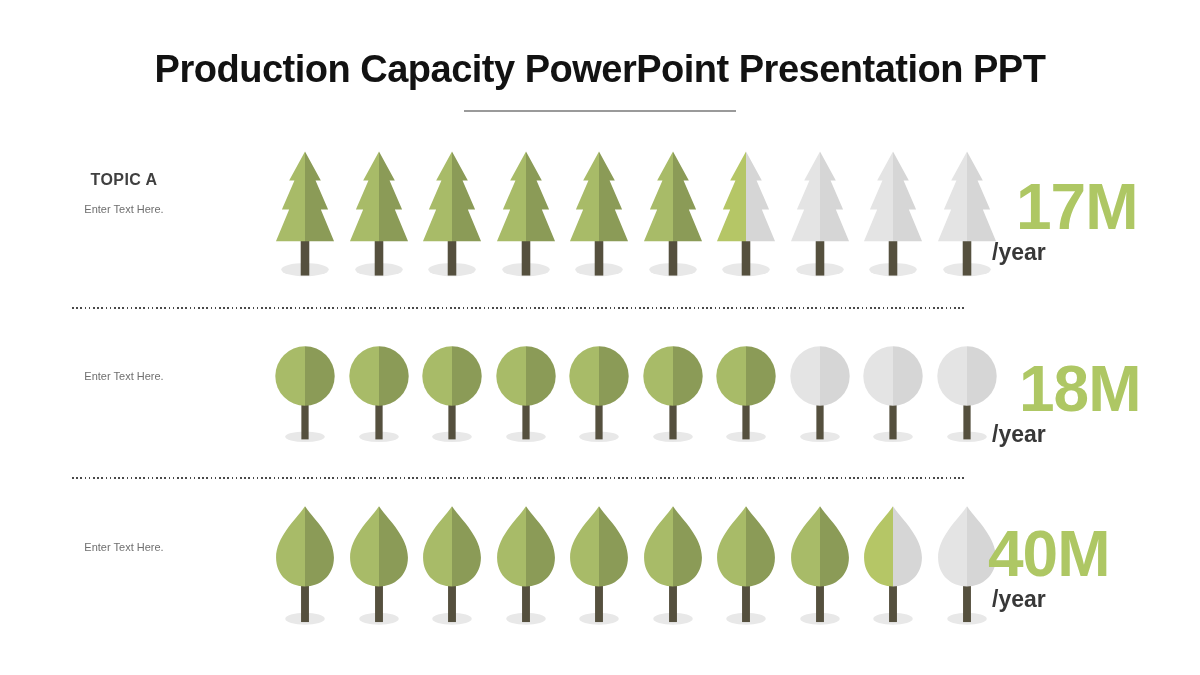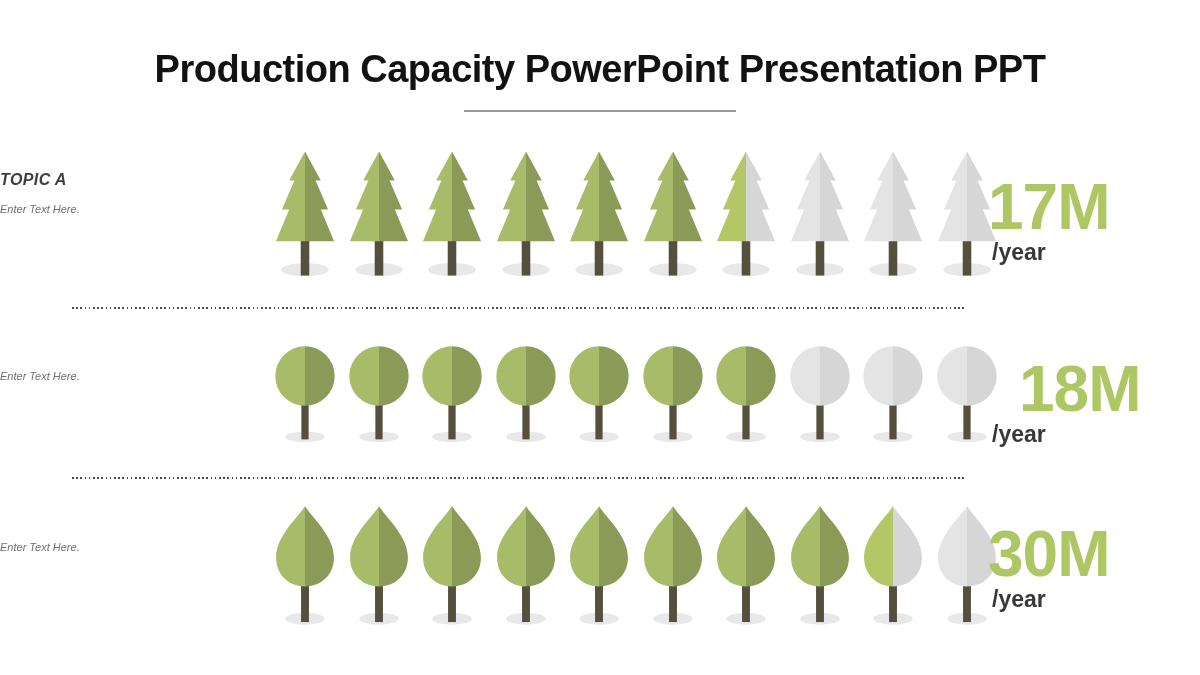--- a/index.html
+++ b/index.html
@@ -24,21 +24,21 @@
     width:272px;height:2px;
     background:#9a9a9a;
     margin:17px auto 0 auto;
   }
   .row{position:absolute;left:0;right:0;}
   .r1{top:130px;height:178px;--label-top:41px;--trees-top:20px;--value-top:45px;}
   .r2{top:308px;height:170px;--label-top:48px;--trees-top:37px;--value-top:49px;}
   .r3{top:478px;height:197px;--label-top:49px;--trees-top:27px;--value-top:44px;}
   .labels{
     position:absolute;left:0;top:var(--label-top);
-    width:248px;text-align:left;font-style:italic;
+    width:248px;text-align:center;
   }
   .topic{
     font-size:16px;font-weight:bold;color:#3f3f3f;letter-spacing:0.4px;
   }
   .subtitle{
     margin-top:14px;font-size:11px;color:#6f6f6f;
   }
   .trees{
     position:absolute;left:272px;top:var(--trees-top);
     width:728px;
@@ -131,21 +131,21 @@
           <path d="M50,2 L74,46 L66,46 L85,90 L74,90 L94,138 L50,138 Z" fill="#d6d6d6"></path>
         </svg>
         <svg width="66" height="127" viewBox="0 0 100 192" xmlns="http://www.w3.org/2000/svg">
           <ellipse cx="50" cy="181" rx="36" ry="10" fill="#e8e8e8"></ellipse>
           <rect x="43.5" y="128" width="13" height="62" fill="#55503e"></rect>
           <path d="M50,2 L26,46 L34,46 L15,90 L26,90 L6,138 L50,138 Z" fill="#e4e4e4"></path>
           <path d="M50,2 L74,46 L66,46 L85,90 L74,90 L94,138 L50,138 Z" fill="#d6d6d6"></path>
         </svg>
       </div>
     <div class="value">
-      <div class="value-number" style="color: rgb(174, 199, 100);">17M</div>
+      <div class="value-number" style="color: rgb(174, 199, 100); margin-left: 28px;">17M</div>
       <div class="value-unit">/year</div>
     </div>
   </section>
 
   <div class="sep sep1"></div>
 
   <section class="row r2">
     <div class="labels">
       <div class="subtitle">Enter Text Here.</div>
     </div>
@@ -279,18 +279,18 @@
           <path d="M50,2 C62,20 94,48 94,80 C94,108 73,124 50,124 Z" fill="#d6d6d6"></path>
         </svg>
         <svg width="66" height="121" viewBox="0 0 100 184" xmlns="http://www.w3.org/2000/svg">
           <ellipse cx="50" cy="173" rx="30" ry="9" fill="#e8e8e8"></ellipse>
           <rect x="44" y="118" width="12" height="60" fill="#55503e"></rect>
           <path d="M50,2 C38,20 6,48 6,80 C6,108 27,124 50,124 Z" fill="#e4e4e4"></path>
           <path d="M50,2 C62,20 94,48 94,80 C94,108 73,124 50,124 Z" fill="#d6d6d6"></path>
         </svg>
       </div>
     <div class="value">
-      <div class="value-number" style="color: rgb(174, 199, 100);">30M</div>
+      <div class="value-number" style="color: rgb(174, 199, 100);">40M</div>
       <div class="value-unit">/year</div>
     </div>
   </section>
 
 </div>
 
 </body></html>

